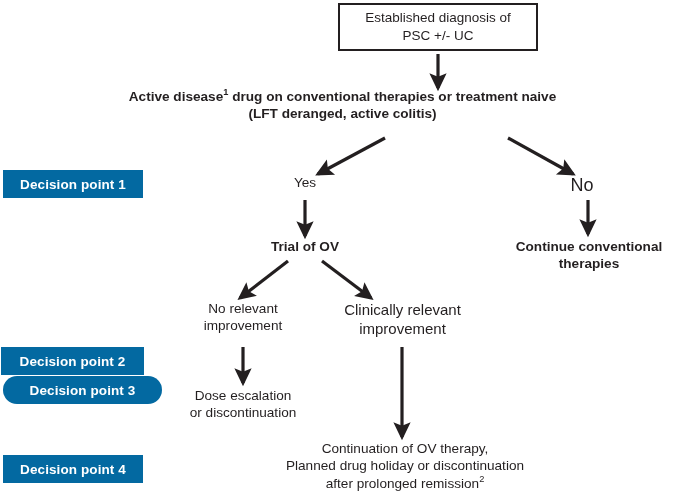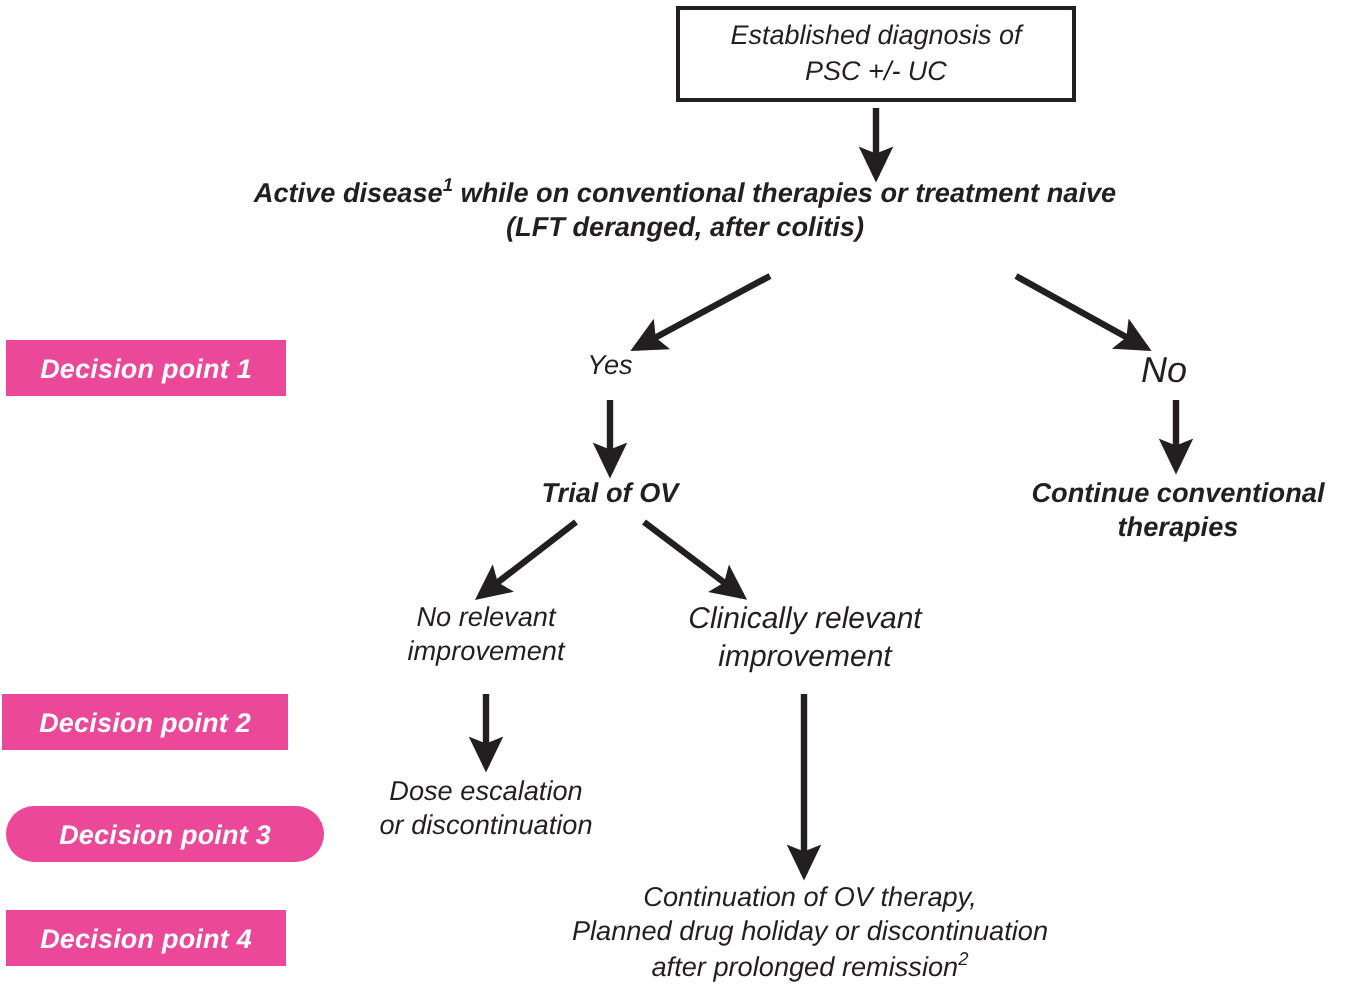--- a/index.html
+++ b/index.html
@@ -10,21 +10,20 @@
   body {
     font-family: "Liberation Sans", sans-serif;
     color: #231f20;
   }
   #canvas {
     position: relative;
     width: 685px;
     height: 504px;
     background: #ffffff;
     overflow: hidden;
-    font-style: italic;
   }
   .node {
     position: absolute;
     text-align: center;
     line-height: 1.28;
     white-space: nowrap;
   }
   .bold { font-weight: bold; }
 
   
@@ -40,21 +39,21 @@
     align-items: center;
     justify-content: center;
     text-align: center;
     font-size: 13.5px;
     line-height: 1.3;
   }
 
   
   .decision-bar {
     position: absolute;
-    background: #ec4899;
+    background: #0369a1;
     color: #ffffff;
     font-weight: bold;
     font-size: 13.5px;
     display: flex;
     align-items: center;
     justify-content: center;
     box-sizing: border-box;
     letter-spacing: 0.1px;
   }
 
@@ -101,23 +100,23 @@
 
   <div id="diagnosis-box">
     <div>
       <span>Established diagnosis of</span><br>
       <span>PSC +/- UC</span>
     </div>
   </div>
 
   <div class="node bold" style="left:0; top:88px; width:685px; font-size:13.6px;">
     <div>
-      <span>Active disease</span><sup>1</sup><span> while on conventional therapies or treatment naive</span>
+      <span>Active disease</span><sup>1</sup><span> drug on conventional therapies or treatment naive</span>
     </div>
-    <div>(LFT deranged, after colitis)</div>
+    <div>(LFT deranged, active colitis)</div>
   </div>
 
   <div class="node" style="left:275px; top:174px; width:60px; font-size:13.6px;">Yes</div>
 
   <div class="node" style="left:552px; top:174px; width:60px; font-size:18px;">No</div>
 
   <div class="node bold" style="left:498px; top:238px; width:182px; font-size:13.6px;">
     <div>Continue conventional</div>
     <div>therapies</div>
   </div>
@@ -144,17 +143,17 @@
     <div>Planned drug holiday or discontinuation</div>
     <div>
       <span>after prolonged remission</span><sup>2</sup>
     </div>
   </div>
 
   <div class="decision-bar" style="left:3px; top:170px; width:140px; height:28px;">Decision point 1</div>
 
   <div class="decision-bar" style="left:1px; top:305px; width:143px; height:28px;margin-top:42px;">Decision point 2</div>
 
-  <div class="decision-bar" style="left:3px; top:403px; width:159px; height:28px;border-radius:14px;">Decision point 3</div>
+  <div class="decision-bar" style="left:3px; top:376px; width:159px; height:28px;border-radius:14px;">Decision point 3</div>
 
   <div class="decision-bar" style="left:3px; top:455px; width:140px; height:28px;">Decision point 4</div>
 
 </div>
 
 </body></html>

